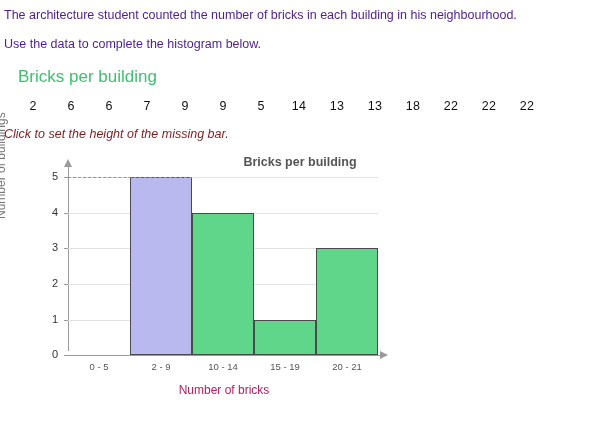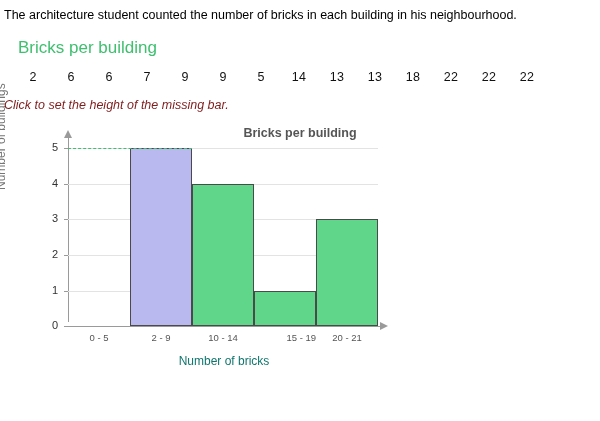--- a/index.html
+++ b/index.html
@@ -11,21 +11,21 @@
     height: 421px;
     background: #ffffff;
     font-family: "Liberation Sans", sans-serif;
     color: #000000;
     overflow: hidden;
     position: relative;
   }
   .intro {
     font-size: 12.5px;
     line-height: 1.45;
-    color: #000000;
+    color: #4c1d95;
     padding: 6px 8px 0 4px;
   }
   .intro p {
     margin: 0 0 11px 0;
   }
   .data-heading {
     color: #3fbf6f;
     font-size: 17px;
     margin: 14px 0 0 18px;
     font-weight: normal;
@@ -148,28 +148,29 @@
     color: #777777;
     white-space: nowrap;
   }
   .x-axis-title {
     position: absolute;
     left: 68px;
     top: 214px;
     width: 312px;
     text-align: center;
     font-size: 12px;
-    color: #0f766e;
+    color: #be185d;
   }
 </style>
 </head>
 <body>
 
 <div class="intro">
   <p>The architecture student counted the number of bricks in each building in his neighbourhood.</p>
+  <p>Use the data to complete the histogram below.</p>
 </div>
 
 <div class="data-heading">Bricks per building</div>
 
 <div class="data-values">
   <span>2</span><span>6</span><span>6</span><span>7</span><span>9</span><span>9</span><span>5</span><span>14</span><span>13</span><span>13</span><span>18</span><span>22</span><span>22</span><span>22</span>
 </div>
 
 <div class="instruction">Click to set the height of the missing bar.</div>
 
@@ -202,15 +203,15 @@
     <div class="ytick-mark" style="left: 64px; top: 114.8px;"></div>
     <div class="ytick-label" style="left: 40px; top: 72.2px;">3</div>
     <div class="ytick-mark" style="left: 64px; top: 79.2px;"></div>
     <div class="ytick-label" style="left: 40px; top: 36.6px;">4</div>
     <div class="ytick-mark" style="left: 64px; top: 43.6px;"></div>
     <div class="ytick-label" style="left: 40px; top: 1px;">5</div>
     <div class="ytick-mark" style="left: 64px; top: 8px;"></div>
     <div class="xtick-label" style="left: 68px; width: 62px; top: 192px;">0 - 5</div>
     <div class="xtick-label" style="left: 130px; width: 62px; top: 192px;">2 - 9</div>
     <div class="xtick-label" style="left: 192px; width: 62px; top: 192px;">10 - 14</div>
-    <div class="xtick-label" style="left: 254px; width: 62px; top: 192px; text-align: right;">15 - 19</div>
+    <div class="xtick-label" style="left: 254px; width: 62px; top: 192px;">15 - 19</div>
     <div class="xtick-label" style="left: 316px; width: 62px; top: 192px;">20 - 21</div>
   </div>
 
 </body></html>

